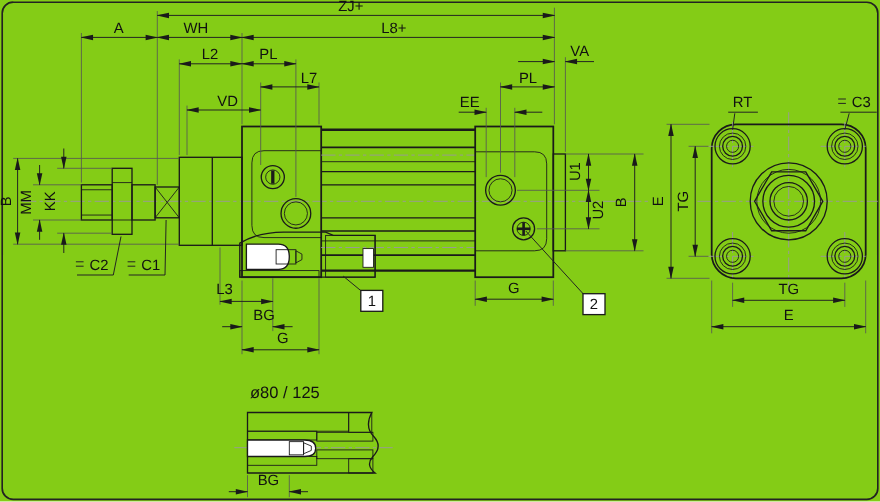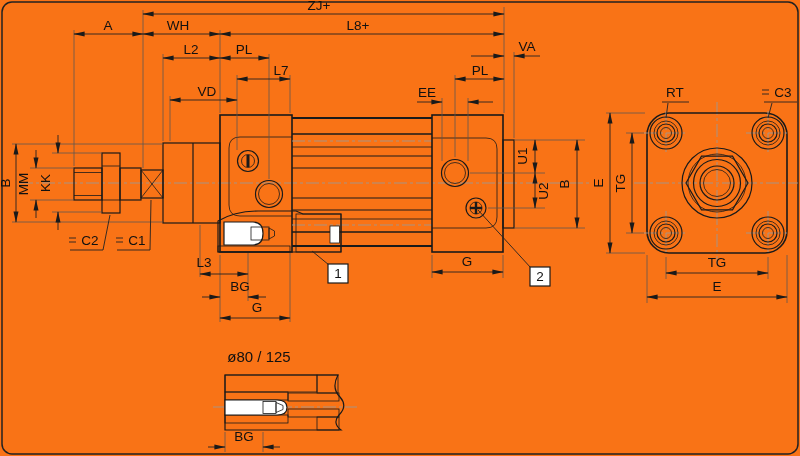--- a/index.html
+++ b/index.html
@@ -1,16 +1,16 @@
 <!DOCTYPE html>
 <html><head>
 <meta charset="utf-8">
 <style>
   html,body{margin:0;padding:0;background:#fff;}
-  .stage{width:800px;height:456px;position:relative;background:#f97316;text-align:center;}
+  .stage{width:800px;height:456px;position:relative;background:#84cc16;text-align:center;}
   svg{display:block;}
   .o  {stroke:#1a1a1a;stroke-width:1.2;fill:none;}
   .t  {stroke:#1a1a1a;stroke-width:2.2;fill:none;}
   .h  {stroke:#1a1a1a;stroke-width:0.8;fill:none;}
   .m  {stroke:#1a1a1a;stroke-width:1.6;fill:none;}
   .ext{stroke:#555;stroke-width:0.75;fill:none;}
   .dim{stroke:#222;stroke-width:0.9;fill:none;}
   .cl {stroke:#999;stroke-width:0.85;fill:none;stroke-dasharray:13 3 3 3;}
   .wfill{fill:#fff;}
   .lbl{font-family:"Liberation Sans",sans-serif;font-size:13.5px;fill:#111;text-anchor:middle;}

